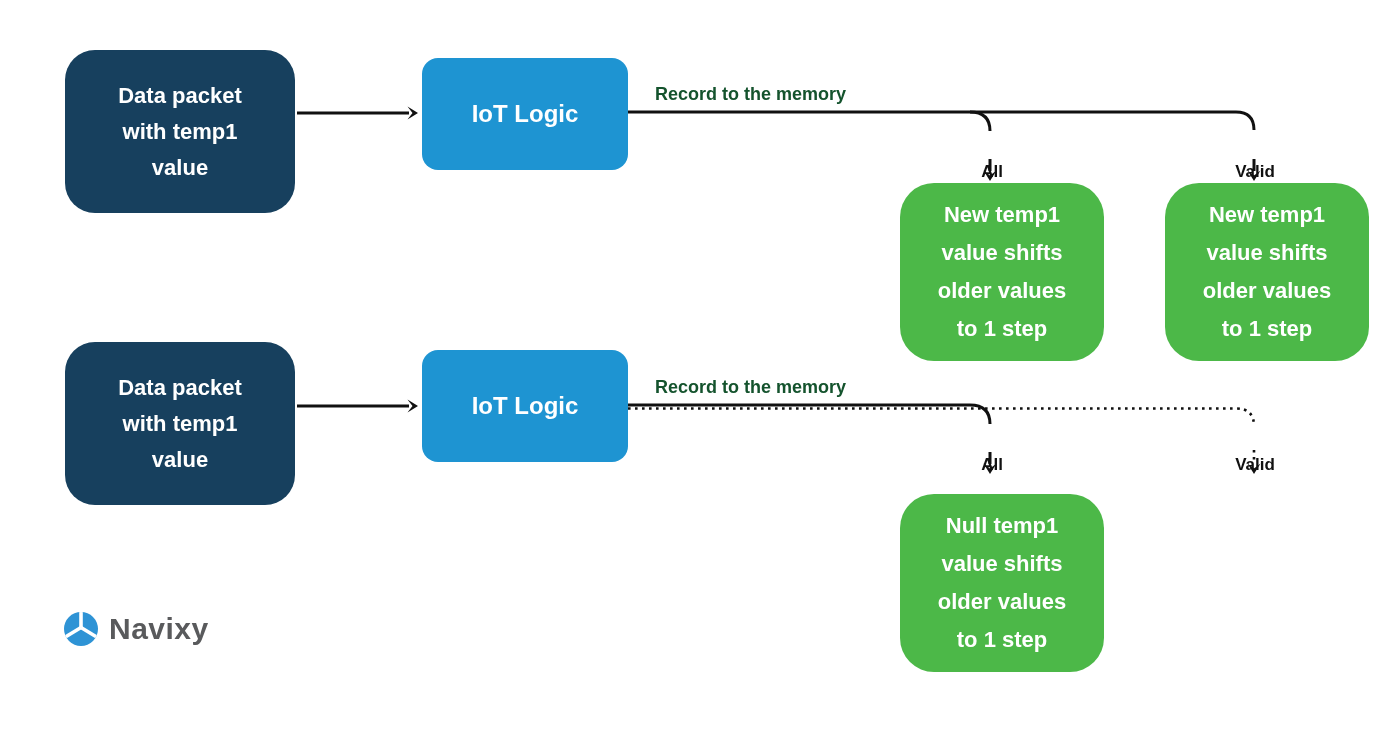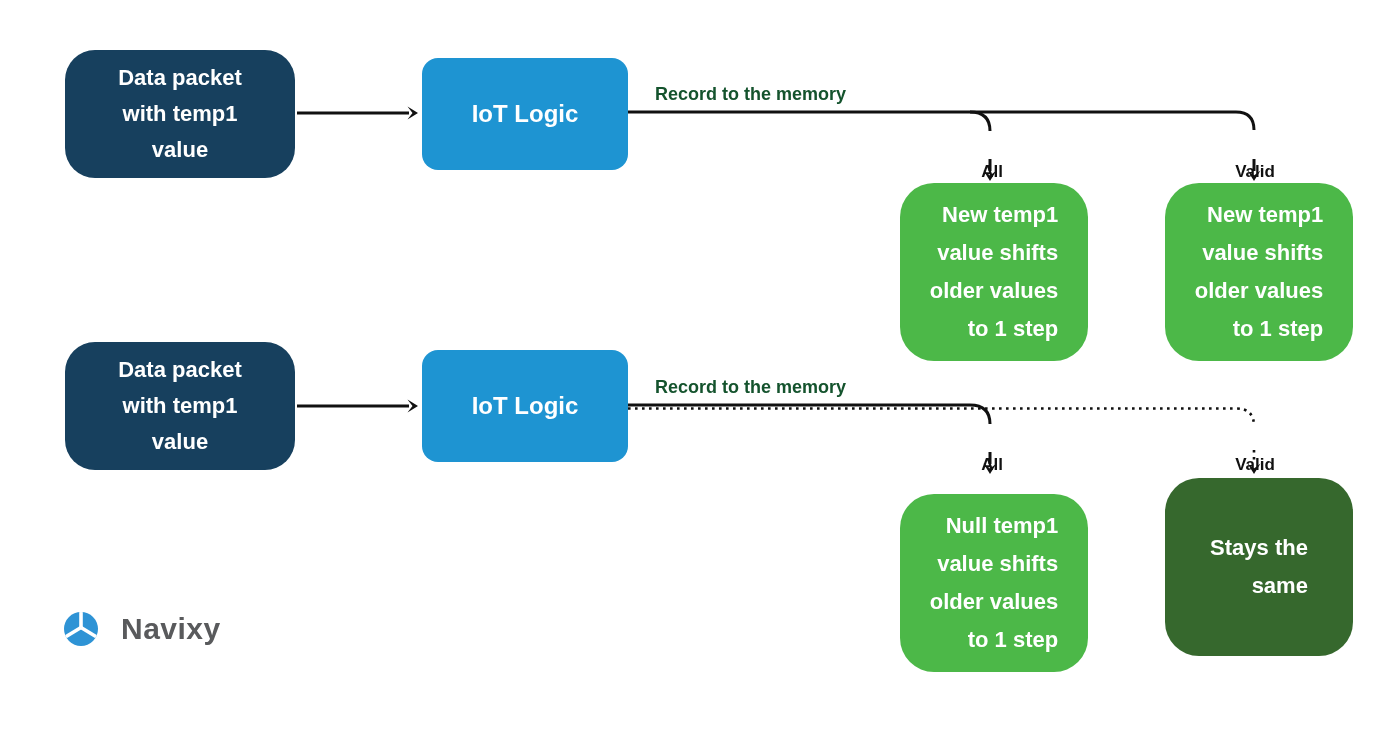--- a/index.html
+++ b/index.html
@@ -21,38 +21,37 @@
     display: flex;
     align-items: center;
     justify-content: center;
     text-align: center;
     color: #ffffff;
     font-weight: bold;
     white-space: pre-line;
     box-sizing: border-box;
   }
   .node-source {
-    left: 65px; width: 230px; height: 128px;
+    left: 65px; width: 230px; height: 163px;
     background: #17405E;
     border-radius: 30px;
     font-size: 22px; line-height: 36px;
   }
   .node-processor {
     left: 422px; width: 206px; height: 112px;
     background: #1E94D2;
     border-radius: 16px;
     font-size: 24px; line-height: 30px;
   }
   .node-outcome {
-    width: 188px; height: 178px;
+    width: 204px; height: 178px;
     background: #4CB848;
     border-radius: 34px;
     font-size: 22px; line-height: 38px;
     padding: 0 12px;
-    text-align: right;
   }
   .node-outcome.dark { background: #36682D; }
   .row1-source { top: 50px; }
   .row1-processor { top: 58px; }
   .row2-source { top: 342px; }
   .row2-processor { top: 350px; }
   .edge-label {
     position: absolute;
     left: 655px;
     font-size: 18px;
@@ -67,21 +66,21 @@
     font-weight: bold;
     color: #111111;
     white-space: nowrap;
     margin-top: 26px;
   }
   .logo {
     position: absolute;
     left: 63px; top: 611px;
     display: flex;
     align-items: center;
-    gap: 22px;
+    gap: 10px;
   }
   .logo-text {
     font-size: 30px;
     font-weight: bold;
     letter-spacing: 0.5px;
     color: #595A5C;
   }
 </style>
 </head>
 <body>
@@ -152,22 +151,20 @@
 
   <div class="branch-label" style="left:992px; top:429px;">All</div>
 
   <div class="branch-label" style="left:1255px; top:429px;">Valid</div>
 
   <div class="node node-outcome" style="left:900px; top:474px;margin-top:20px;">Null temp1
 value shifts
 older values
 to 1 step</div>
 
-  <div class="node node-outcome dark" style="left:1165px; top:478px;">Stays the
-same</div>
 
   <div class="logo">
     <span style="display:inline-flex;">
       <svg width="36" height="36" viewBox="0 0 36 36" xmlns="http://www.w3.org/2000/svg">
         <defs>
           <clipPath id="logo-clip">
               <circle cx="18" cy="18" r="17"></circle>
             </clipPath>
         </defs>
         <circle cx="18" cy="18" r="17" fill="#2E93D5"></circle>

